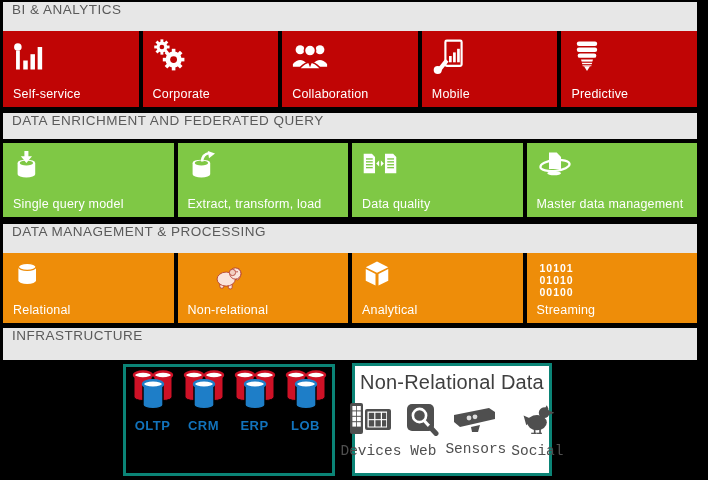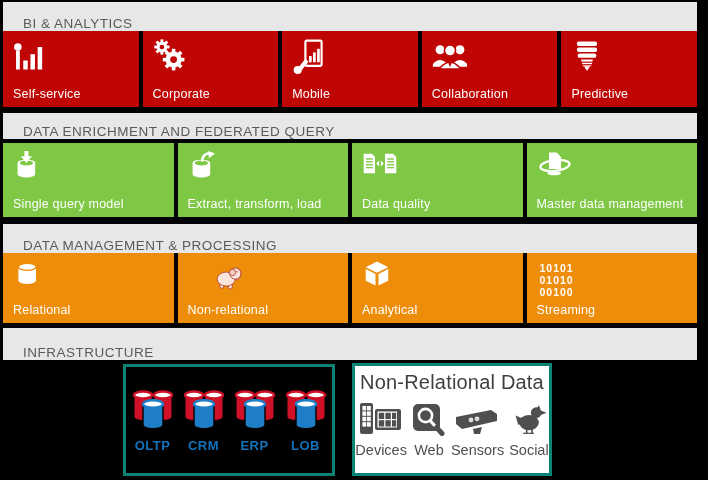--- a/index.html
+++ b/index.html
@@ -4,22 +4,22 @@
 <style>
   * { margin:0; padding:0; box-sizing:border-box; }
   html,body { background:#222; }
   body { font-family:"Liberation Sans", sans-serif; }
   #canvas {
     position:relative; width:708px; height:480px;
     background:#000; overflow:hidden; margin:0 auto;
   }
   .band { position:absolute; left:3px; width:694px; }
   .band-header {
-    background:var(--header-bg); display:flex; align-items:flex-end;
-    padding-left:20px; color:var(--header-text);
+    background:var(--header-bg); display:flex; align-items:flex-start;
+    padding-left:9px; color:var(--header-text);
     font-size:13.5px; letter-spacing:0.5px;
   }
   .tile-row { display:flex; gap:4px; }
   .tile { position:relative; flex:1; }
   .tile.red    { background:var(--red); }
   .tile.green  { background:var(--green); }
   .tile.orange { background:var(--orange); }
   .ticon { position:absolute; left:9px; top:7px; line-height:0; }
   .tlabel {
     position:absolute; left:10px; bottom:6px;
@@ -35,35 +35,35 @@
   #h2 { top:113px; height:26px; }
   #r2 { top:143px; height:74px;align-items:flex-end; }
   #h3 { top:224px; height:29px; }
   #r3 { top:253px; height:70px; }
   #h4 { top:328px; height:32px; }
   #r1 .tile, #r2 .tile, #r3 .tile { height:100%; }
 
   #oltp-box {
     position:absolute; left:123px; top:364px; width:212px; height:112px;
     background:#000; border:3px solid var(--teal);
-    display:flex; flex-direction:column; align-items:center; justify-content:center;
+    display:flex; flex-direction:column; align-items:center; justify-content:flex-start;
   }
   .db-row { display:flex; gap:7px; align-items:flex-end; }
   .db-group { display:flex; flex-direction:column; align-items:center; }
   .db-label {
     color:var(--label-blue); font-weight:bold; font-size:13px;
     letter-spacing:0.5px; margin-top:1px;
   }
   #nonrel-box {
     position:absolute; left:352px; top:363px; width:200px; height:113px;
     background:#fff; border:3px solid var(--teal);
     display:flex; flex-direction:column; align-items:center; padding-top:5px;
   }
   .nonrel-title { font-size:20px; color:#3f3f3f; letter-spacing:0.2px; }
-  .nonrel-icons { display:flex; align-items:flex-end; gap:5px; margin-top:8px; }
+  .nonrel-icons { display:flex; align-items:flex-start; gap:5px; margin-top:8px;font-family:Liberation Mono, monospace; }
   .nonrel-item { display:flex; flex-direction:column; align-items:center; }
   .nonrel-label { font-size:14.5px; color:#4f4f4f; margin-top:2px; }
 </style>
 </head>
 <body>
 
 <div id="canvas">
 
   <div class="band band-header" id="h1">
     <span>BI &amp; ANALYTICS</span>
@@ -106,49 +106,49 @@
               <circle r="3.8" style="fill:var(--red)"></circle>
             </g>
           </g>
         </svg>
       </span>
       <span class="tlabel">Corporate</span>
     </div>
 
     <div class="tile red">
       <span class="ticon">
-        <svg viewBox="0 0 40 40" width="36" height="36">
-          <g fill="#fff">
-            <rect x="16" y="3" width="18" height="28" rx="1.5" fill="none" stroke="#fff" stroke-width="2.4"></rect>
-            <rect x="20" y="20" width="3" height="7"></rect>
-            <rect x="24.5" y="16" width="3" height="11"></rect>
-            <rect x="29" y="12" width="3" height="15"></rect>
-            <polygon points="5,37 16,23 19.5,26.5 10,38"></polygon>
-            <circle cx="7.5" cy="35.5" r="4.5"></circle>
-          </g>
-        </svg>
-      </span>
-      <span class="tlabel">Mobile</span>
-    </div>
-
-    <div class="tile red">
-      <span class="ticon">
         <svg viewBox="0 0 40 40" width="38" height="36">
           <g fill="#fff">
             <circle cx="9" cy="13" r="5"></circle>
             <path d="M1,29 q8,-9 16,0 v3 h-16 z"></path>
             <circle cx="31" cy="13" r="5"></circle>
             <path d="M23,29 q8,-9 16,0 v3 h-16 z"></path>
             <circle cx="20" cy="14" r="6.2" style="stroke:var(--red)" stroke-width="1.8"></circle>
             <path d="M9,33 q11,-12 22,0 v1.5 h-22 z" style="stroke:var(--red)" stroke-width="1.8"></path>
             <path d="M20,22 l2.4,4 -2.4,6.5 -2.4,-6.5 z" style="fill:var(--red)"></path>
           </g>
         </svg>
       </span>
       <span class="tlabel">Collaboration</span>
+    </div>
+
+    <div class="tile red">
+      <span class="ticon">
+        <svg viewBox="0 0 40 40" width="36" height="36">
+          <g fill="#fff">
+            <rect x="16" y="3" width="18" height="28" rx="1.5" fill="none" stroke="#fff" stroke-width="2.4"></rect>
+            <rect x="20" y="20" width="3" height="7"></rect>
+            <rect x="24.5" y="16" width="3" height="11"></rect>
+            <rect x="29" y="12" width="3" height="15"></rect>
+            <polygon points="5,37 16,23 19.5,26.5 10,38"></polygon>
+            <circle cx="7.5" cy="35.5" r="4.5"></circle>
+          </g>
+        </svg>
+      </span>
+      <span class="tlabel">Mobile</span>
     </div>
 
     <div class="tile red">
       <span class="ticon">
         <svg viewBox="0 0 40 40" width="34" height="36">
           <g fill="#fff">
             <rect x="8" y="3" width="24" height="5.2" rx="2.6"></rect>
             <rect x="8" y="10" width="24" height="5.2" rx="2.6"></rect>
             <rect x="9" y="17" width="22" height="5.2" rx="2.6"></rect>
             <path d="M13,24 h14 l-2,8 h-10 z"></path>

